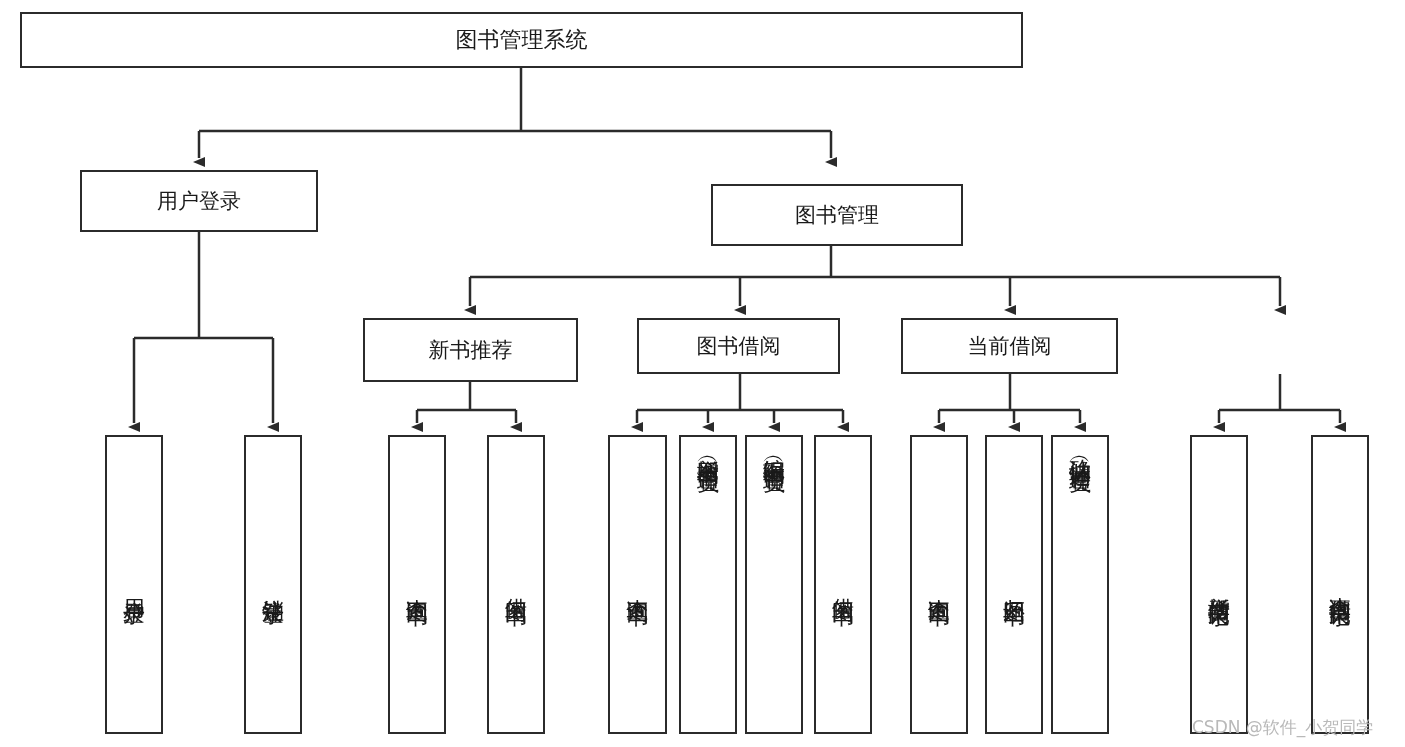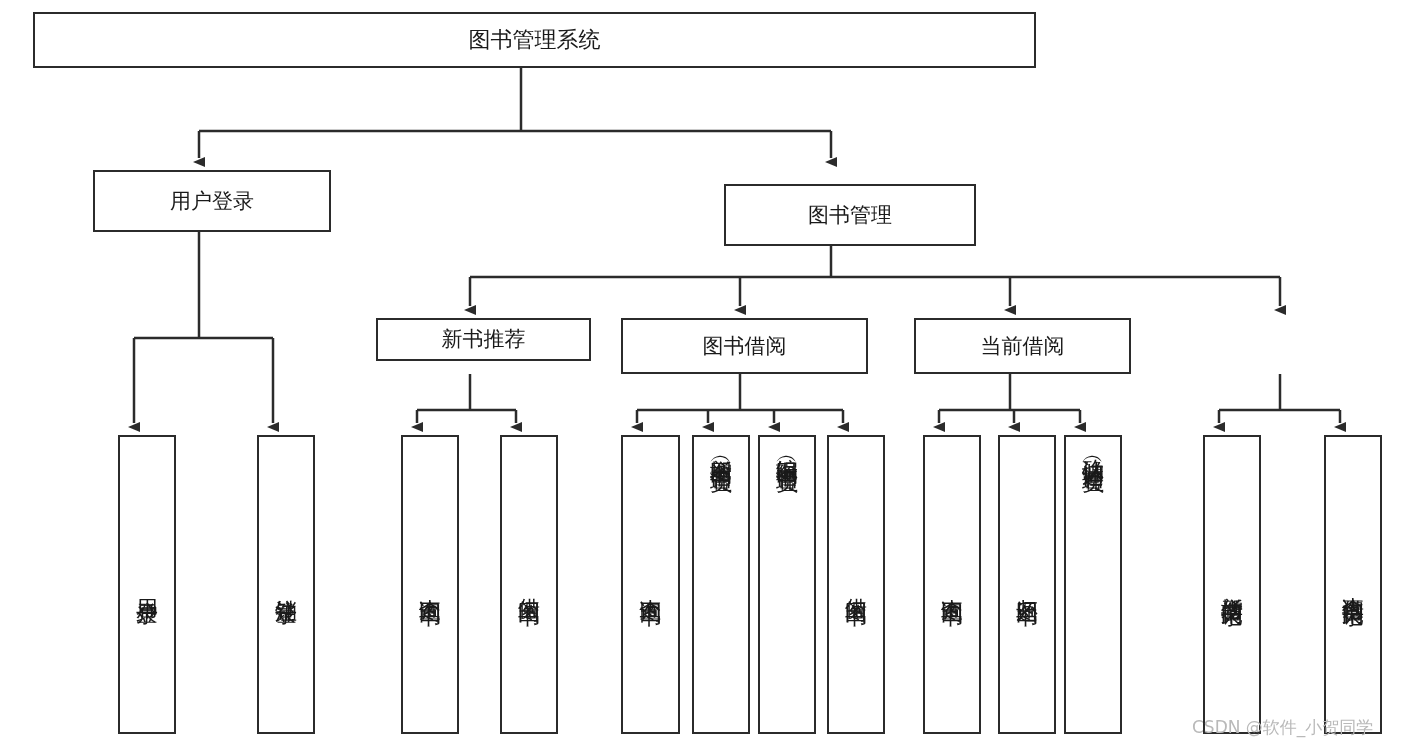--- a/index.html
+++ b/index.html
@@ -27,21 +27,20 @@
   .node {
     position: absolute;
     box-sizing: border-box;
     border: 2px solid #2b2b2b;
     background: #ffffff;
     display: flex;
     align-items: center;
     justify-content: center;
     color: #1a1a1a;
     z-index: 2;
-    margin-left: 13px;
   }
   .node .label {
     display: block;
     text-align: center;
     line-height: 1.18;
     white-space: pre;
   }
   
   .node.h .label {
     font-size: 21px;
@@ -133,24 +132,24 @@
     <span class="label">图书管理系统</span>
   </div>
 
   <div class="node h" id="node-l2-0" style="left: 80px; top: 170px; width: 238px; height: 62px;">
     <span class="label">用户登录</span>
   </div>
   <div class="node h" id="node-l2-1" style="left: 711px; top: 184px; width: 252px; height: 62px;">
     <span class="label">图书管理</span>
   </div>
 
-  <div class="node h" id="node-l3-0" style="left: 363px; top: 318px; width: 215px; height: 43px;">
+  <div class="node h" id="node-l3-0" style="left: 363px; top: 318px; width: 215px; height: 64px;">
     <span class="label">新书推荐</span>
   </div>
-  <div class="node h" id="node-l3-1" style="left: 608px; top: 318px; width: 247px; height: 56px;">
+  <div class="node h" id="node-l3-1" style="left: 637px; top: 318px; width: 203px; height: 56px;">
     <span class="label">图书借阅</span>
   </div>
   <div class="node h" id="node-l3-2" style="left: 901px; top: 318px; width: 217px; height: 56px; justify-content: center;">
     <span class="label">当前借阅</span>
   </div>
 
   <div class="node v" id="node-leaf-0" style="left: 105px; top: 435px; width: 58px; height: 299px;">
     <span class="label">用户登录</span>
   </div>
   <div class="node v" id="node-leaf-1" style="left: 244px; top: 435px; width: 58px; height: 299px;">

